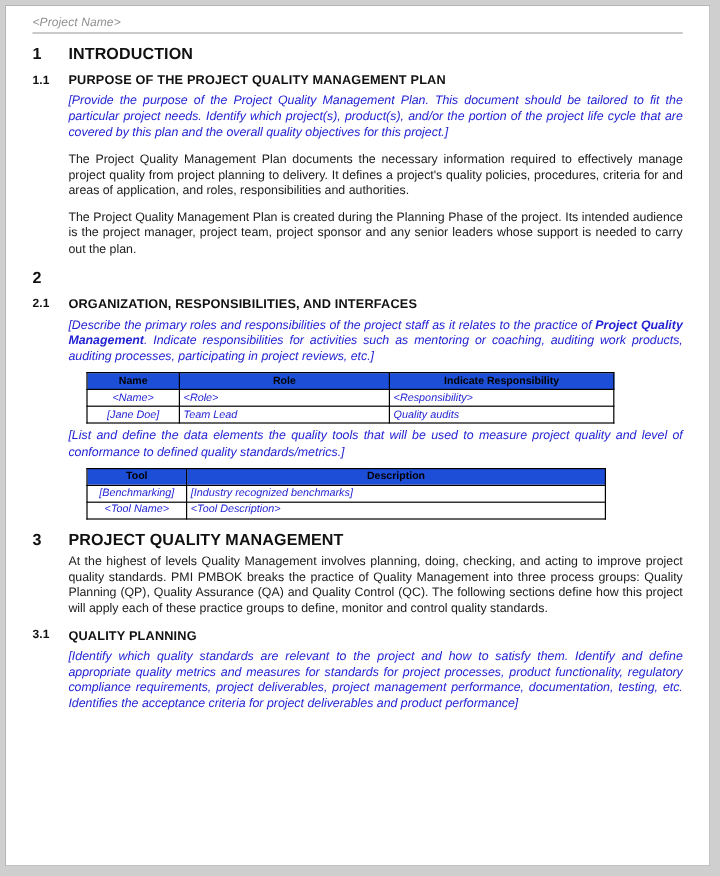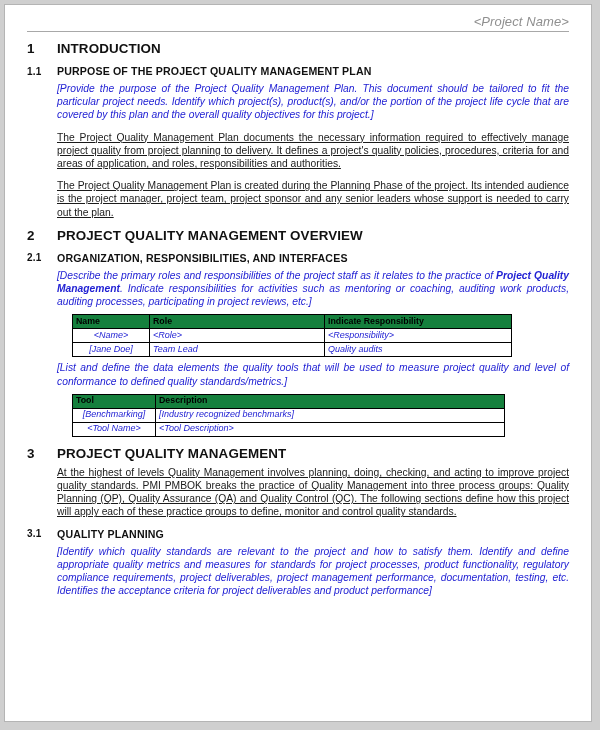--- a/index.html
+++ b/index.html
@@ -27,23 +27,23 @@
   .page-inner {
     position: absolute;
     left: 0;
     top: 0;
     right: 0;
     bottom: 0;
     padding: 9px 22px 0 22px;
     box-sizing: border-box;
   }
   .doc-header {
-    text-align: right;
+    text-align: left;
     font-style: italic;
-    font-size: 13px;
+    font-size: 10px;
     color: #8f8f8f;
     letter-spacing: 0.1px;
     padding-bottom: 2px;
   }
   .header-rule {
     border-bottom: 1px solid #a8a8a8;
     margin: 0 0 6px 0;
     height: 0;
   }
 
@@ -70,21 +70,20 @@
   .h2 .num { width: 30px; flex: 0 0 30px; font-size: 10px; }
 
   
   p.body {
     margin: 0 0 9px 0;
     padding-left: 30px;
     font-size: 10.3px;
     line-height: 13.2px;
     color: #1a1a1a;
     text-align: justify;
-    text-decoration: underline;
   }
   p.inst {
     margin: 0 0 9px 0;
     padding-left: 30px;
     font-size: 10.3px;
     line-height: 13.2px;
     color: #2222d4;
     font-style: italic;
     text-align: justify;
   }
@@ -101,22 +100,22 @@
   }
   table.doc-table th,
   table.doc-table td {
     border: 1px solid #000;
     padding: 0px 3px 1px 3px;
     font-size: 9px;
     line-height: 11.5px;
     height: 12px;
   }
   table.doc-table th {
-    background: #15803d;
-    text-align: left;
+    background: #1d4ed8;
+    text-align: center;
     font-weight: bold;
     color: #000;
     font-size: 8.8px;
   }
   table.doc-table td {
     color: #2222d4;
     font-style: italic;
     background: #fff;
   }
   td.center { text-align: center; }
@@ -144,21 +143,20 @@
       <span class="num">1.1</span>
       <span>PURPOSE OF THE PROJECT QUALITY MANAGEMENT PLAN</span>
     </div>
 
     <p class="inst">[Provide the purpose of the Project Quality Management Plan. This document should be tailored to fit the particular project needs. Identify which project(s), product(s), and/or the portion of the project life cycle that are covered by this plan and the overall quality objectives for this project.]</p>
     <p class="body">The Project Quality Management Plan documents the necessary information required to effectively manage project quality from project planning to delivery. It defines a project's quality policies, procedures, criteria for and areas of application, and roles, responsibilities and authorities.</p>
     <p class="body">The Project Quality Management Plan is created during the Planning Phase of the project. Its intended audience is the project manager, project team, project sponsor and any senior leaders whose support is needed to carry out the plan.</p>
 
     <div class="h1">
       <span class="num">2</span>
-      <span>PROJECT QUALITY MANAGEMENT OVERVIEW</span>
     </div>
 
     <div class="h2">
       <span class="num">2.1</span>
       <span>ORGANIZATION, RESPONSIBILITIES, AND INTERFACES</span>
     </div>
 
     <p class="inst tight"><span>[Describe the primary roles and responsibilities of the project staff as it relates to the practice of </span><b>Project Quality Management</b><span>. Indicate responsibilities for activities such as mentoring or coaching, auditing work products, auditing processes, participating in project reviews, etc.]</span></p>
 
     <div class="tbl-wrap">

